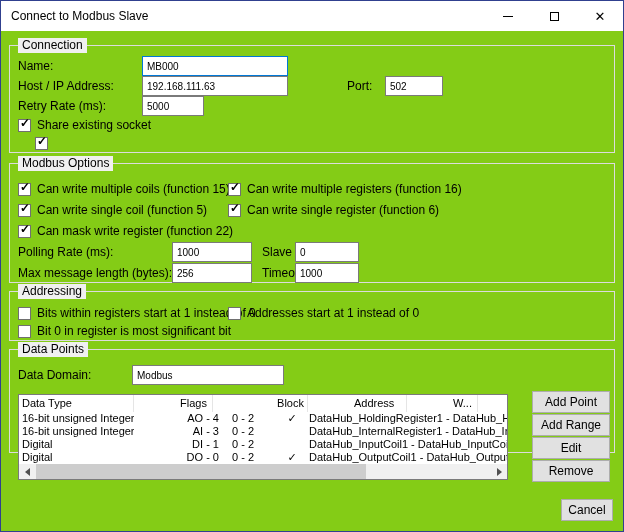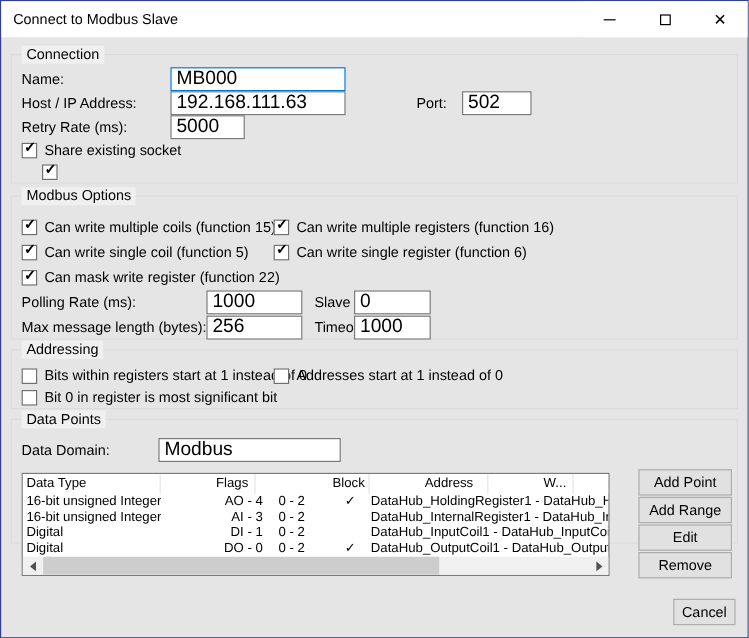--- a/index.html
+++ b/index.html
@@ -2,21 +2,21 @@
 <html><head>
 <meta charset="utf-8">
 <style>
   * { box-sizing: border-box; }
   html, body { margin: 0; padding: 0; }
   body { font-family: "Liberation Sans", sans-serif; background: #ffffff; }
 
   .window {
     position: relative;
     width: 624px; height: 532px;
-    background: #e5e5e5;
+    background: #84cc16;
     border: 1px solid #30408f;
     font-size: 12px; color: #000;
     overflow: hidden;
   }
 
   
   .titlebar { height: 30px; background: #ffffff; display: flex; align-items: center; }
   .window-title { padding-left: 10px; font-size: 12px; white-space: nowrap; }
   .caption { margin-left: auto; display: flex; height: 100%; }
   .cap-btn { width: 46px; height: 100%; display: flex; align-items: center; justify-content: center; background: #ffffff; border: none; padding: 0; cursor: default; }
@@ -30,21 +30,21 @@
   .g1 { top: 44px;  height: 108px; }
   .g2 { top: 162px; height: 120px; }
   .g3 { top: 290px; height: 50px;  }
   .g4 { top: 348px; height: 104px; }
 
   .lbl { position: absolute; white-space: nowrap; line-height: 14px; }
 
   .txt {
     position: absolute; height: 20px;
     border: 1px solid #7a7a7a; background: #fff;
-    font-family: "Liberation Sans", sans-serif; font-size: 16px;
+    font-family: "Liberation Sans", sans-serif; font-size: 10px;
     padding: 4px 4px; outline: none;
   }
   .txt.focus { border: 1px solid #0078d7; }
 
   
   .cb { position: absolute; display: flex; align-items: center; gap: 6px; height: 14px; white-space: nowrap; }
   .box { width: 13px; height: 13px; background: #fff; border: 1px solid #707070; position: relative; flex: none; }
   .check { position: absolute; left: 1px; top: -3px; font-size: 12px; font-weight: bold; color: #000; line-height: 13px; }
 
   

